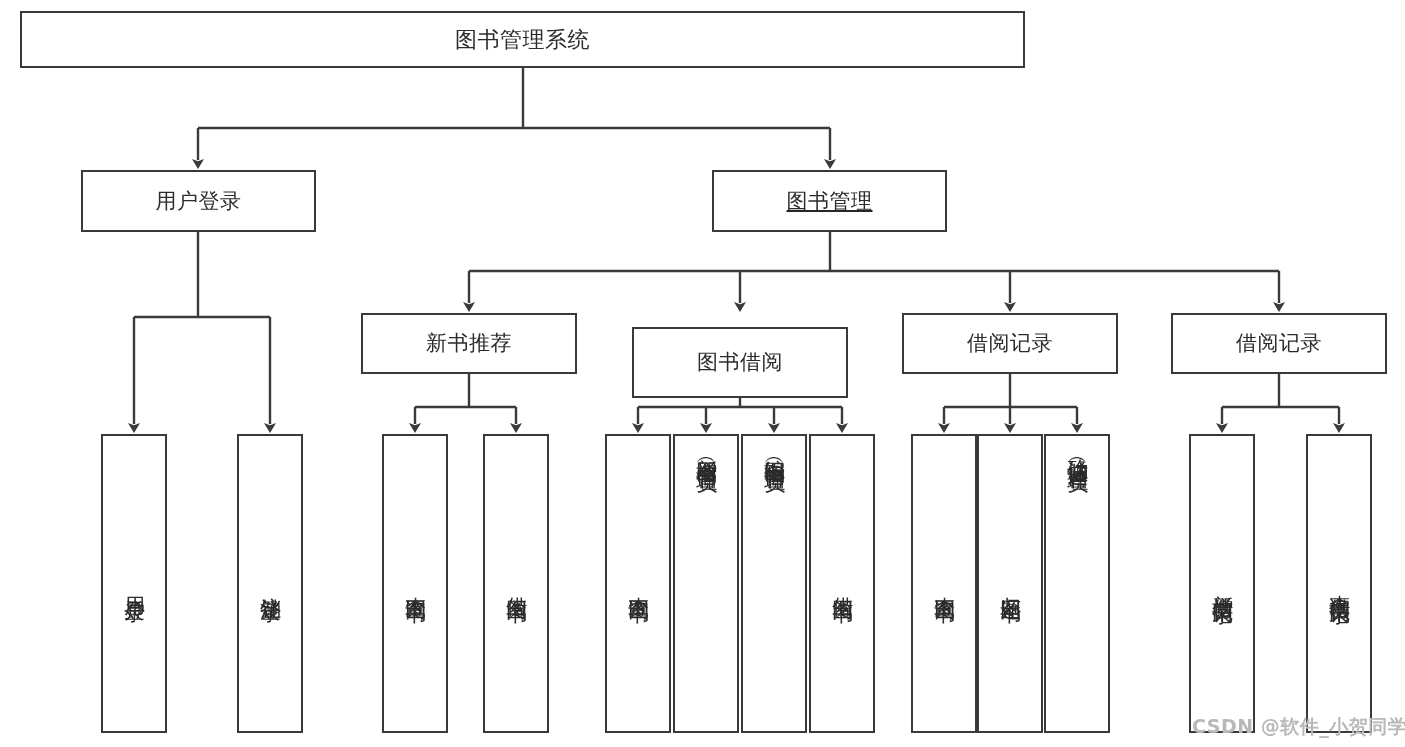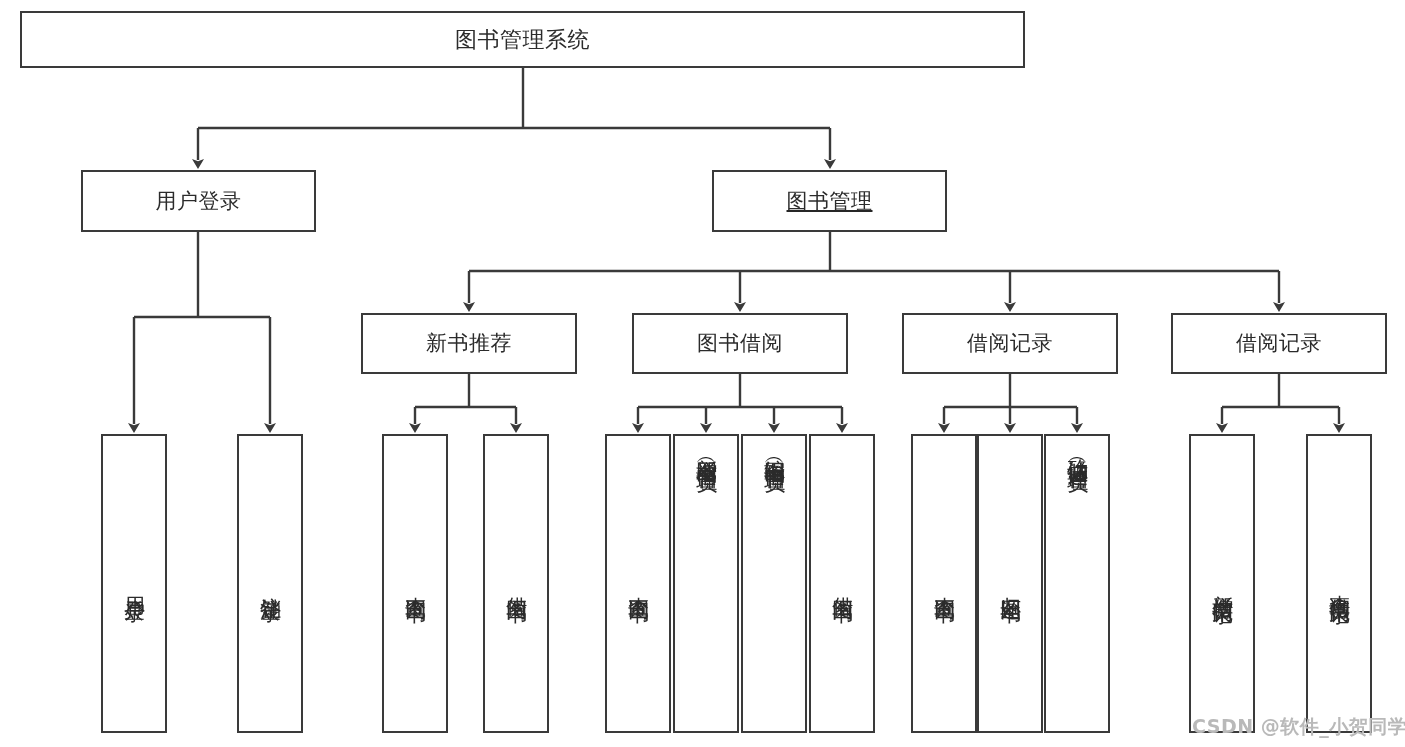--- a/index.html
+++ b/index.html
@@ -134,21 +134,21 @@
   <div class="node branch" style="left:81px; top:170px; width:235px; height:62px;">
     <span class="label">用户登录</span>
   </div>
   <div class="node branch" style="left:712px; top:170px; width:235px; height:62px;text-decoration:underline;">
     <span class="label">图书管理</span>
   </div>
 
   <div class="node branch" style="left:361px; top:313px; width:216px; height:61px;">
     <span class="label">新书推荐</span>
   </div>
-  <div class="node branch" style="left:632px; top:313px; width:216px; height:61px;">
+  <div class="node branch" style="left:632px; top:327px; width:216px; height:71px;">
     <span class="label">图书借阅</span>
   </div>
   <div class="node branch" style="left:902px; top:313px; width:216px; height:61px;">
     <span class="label">借阅记录</span>
   </div>
   <div class="node branch" style="left:1171px; top:313px; width:216px; height:61px;">
     <span class="label">借阅记录</span>
   </div>
 
   <div class="node leaf" style="left:101px; top:434px; width:66px; height:299px;">

